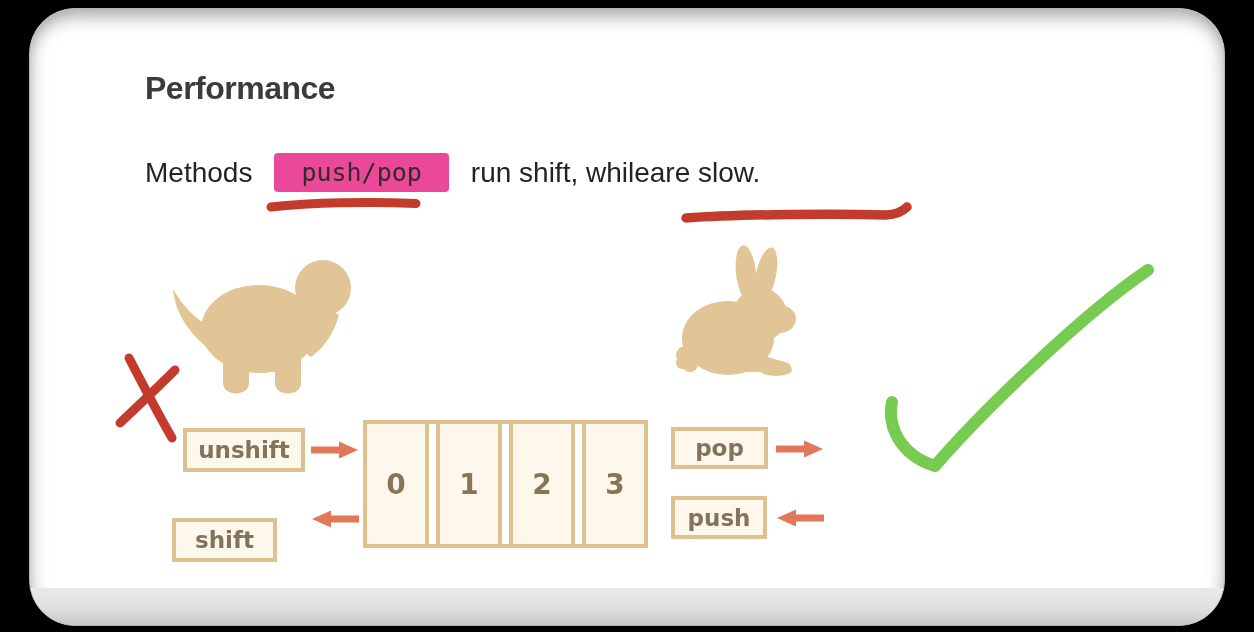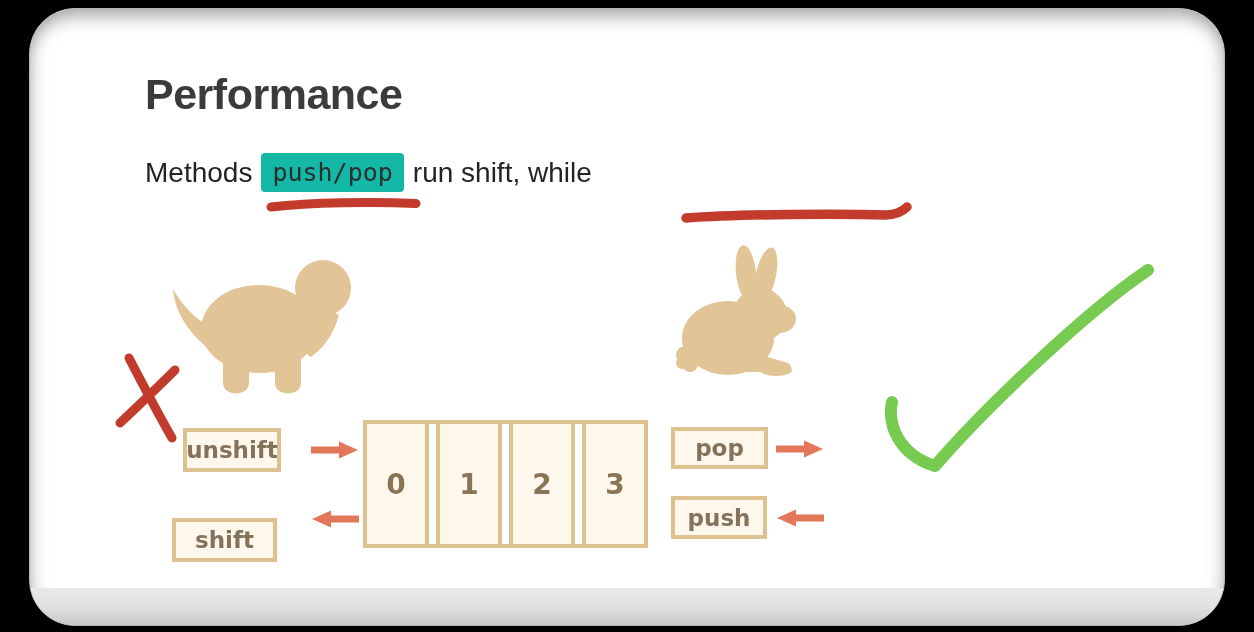--- a/index.html
+++ b/index.html
@@ -18,40 +18,40 @@
   }
   .bottom-bar{
     position:absolute;left:0;right:0;bottom:0;height:37px;
     background:linear-gradient(180deg,#e9e9e9 0%,#e0e0e0 55%,#c7c7c7 100%);
   }
   .stage{position:absolute;inset:0;}
   .stage > *{position:absolute;}
 
   .page-title{
     left:145px;top:70px;margin:0;
-    font-size:43px;font-weight:700;letter-spacing:-.5px;color:#3b3b3b;
+    font-size:32px;font-weight:700;letter-spacing:-.5px;color:#3b3b3b;
   }
   .sentence{
     left:145px;top:153px;margin:0;
     font-size:28px;color:#232323;white-space:nowrap;display:flex;align-items:center;
   }
   .sentence code{
     font-family:"DejaVu Sans Mono","Liberation Mono",monospace;
-    font-size:25px;color:#2d2d2d;background:#14b8a6;border-radius:4px;
-    padding:5px 11px;margin:0 9px;
+    font-size:25px;color:#2d2d2d;background:#ec4899;border-radius:4px;
+    padding:5px 27px;margin:0 22px;
   }
 
   .marker{pointer-events:none;}
 
   .op-box{
     box-sizing:border-box;display:flex;align-items:center;justify-content:center;
     border:4px solid #ddc18e;background:#fdf8eb;
     font-family:"DejaVu Sans",sans-serif;font-weight:700;font-size:23px;color:#85725a;
   }
-  .box-unshift{left:183px;top:428px;width:98px;height:44px;}
+  .box-unshift{left:183px;top:428px;width:122px;height:44px;}
   .box-shift  {left:172px;top:498px;width:105px;height:44px;margin-top:20px;}
   .box-pop    {left:671px;top:427px;width:97px;height:42px;}
   .box-push   {left:671px;top:496px;width:96px;height:43px;}
 
   .array{
     left:363px;top:420px;display:flex;gap:7px;
     border-top:4px solid #ddc18e;border-bottom:4px solid #ddc18e;background:#fff;
   }
   .array .cell{
     box-sizing:border-box;width:66px;height:120px;
@@ -82,20 +82,21 @@
 </div>
 
 <main class="stage">
 
   <h1 class="page-title">Performance</h1>
 
   <p class="sentence">
       <span>Methods</span>
       <code>push/pop</code>
       <span>run shift, while</span>
+      <span>are slow.</span>
     </p>
 
   <svg class="marker ul-fast" width="158" height="18" viewBox="0 0 158 18">
     <path d="M5 11 C 45 6.5 105 5.5 150 7.5" fill="none" stroke="#c23b2c" stroke-width="9" stroke-linecap="round"></path>
   </svg>
   <svg class="marker ul-slow" width="232" height="24" viewBox="0 0 232 24">
     <path d="M5 16 C 60 12 160 11.5 205 13 C 216 12.5 222 9 226 5" fill="none" stroke="#c23b2c" stroke-width="9.5" stroke-linecap="round"></path>
   </svg>
 
   <svg class="turtle" width="192" height="146" viewBox="0 0 192 146" fill="#e2c596">

